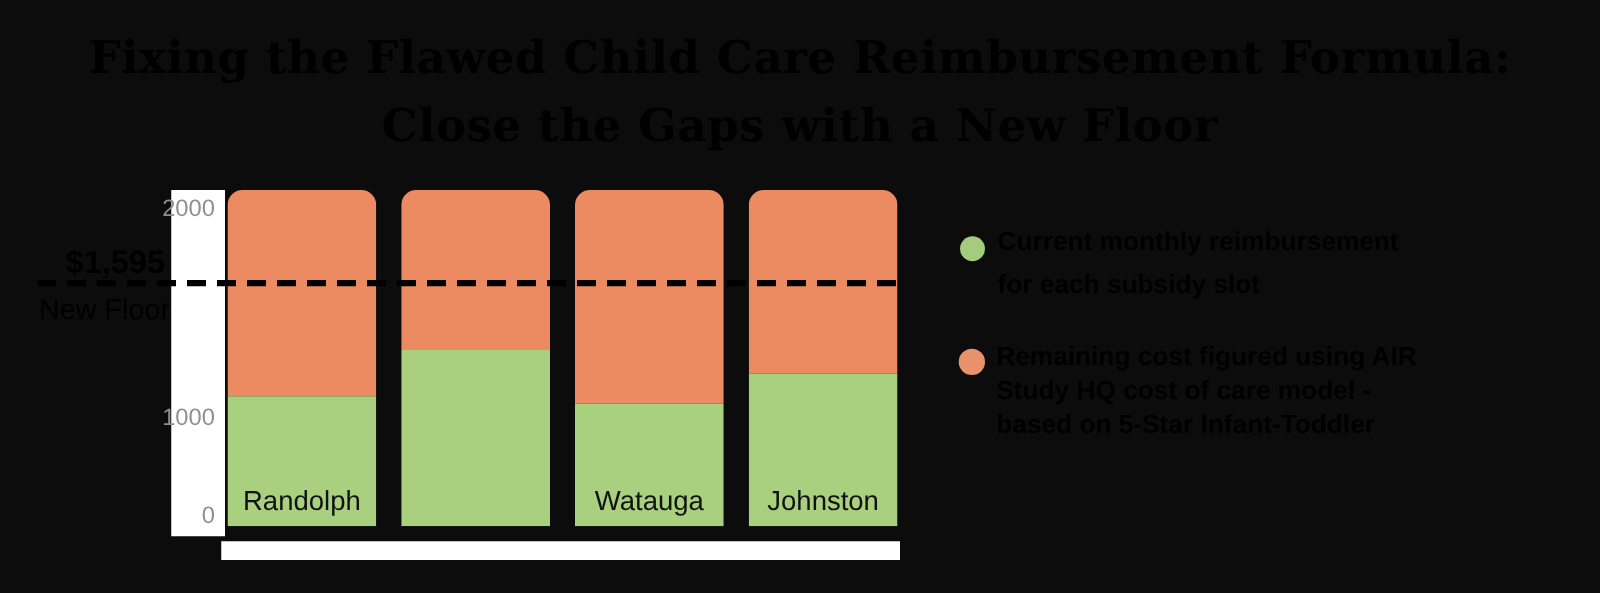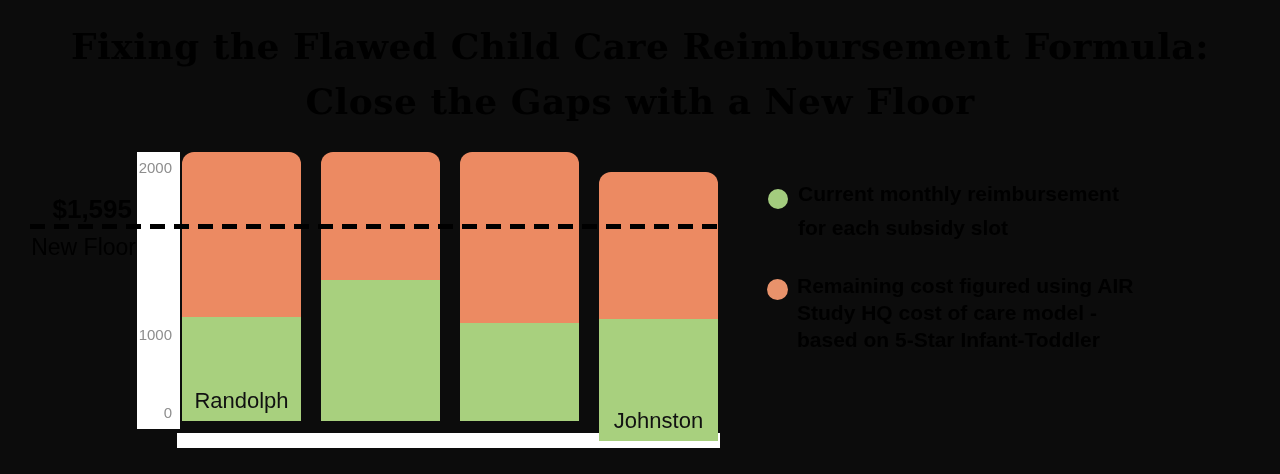--- a/index.html
+++ b/index.html
@@ -30,21 +30,21 @@
 
   .axis-strip { position: absolute; background: #ffffff; }
   #y-axis-strip { left: 137px; top: 152px; width: 43px; height: 277px; }
   #x-axis-strip { left: 177px; top: 433px; width: 543px; height: 15px; }
 
   .y-tick {
     position: absolute;
     left: 128px; width: 44px; height: 18px;
     line-height: 18px;
     text-align: right;
-    font-size: 15px;
+    font-size: 19px;
     color: #8e8e8e;
     z-index: 3;
   }
 
   .bar {
     position: absolute;
     width: 119px;
     border-radius: 12px 12px 0 0;
     overflow: hidden;
     z-index: 2;
@@ -125,22 +125,23 @@
         <div class="seg" style="bottom: 0px; height: 103.932px; background: rgb(168, 208, 126);"></div>
         <div class="bar-label">Randolph</div>
       </div>
       <div class="bar" style="left: 321px; top: 152px; height: 269px;">
         <div class="seg" style="top: 0px; height: 128.386px; background: rgb(236, 138, 98);"></div>
         <div class="seg" style="bottom: 0px; height: 140.614px; background: rgb(168, 208, 126);"></div>
       </div>
       <div class="bar" style="left: 460px; top: 152px; height: 269px;">
         <div class="seg" style="top: 0px; height: 171.182px; background: rgb(236, 138, 98);"></div>
         <div class="seg" style="bottom: 0px; height: 97.8182px; background: rgb(168, 208, 126);"></div>
+        <div class="bar-label">Watauga</div>
       </div>
-      <div class="bar" style="left: 599px; top: 152px; height: 269px; margin-top: 20px;">
+      <div class="bar" style="left: 599px; top: 152px; height: 269px;">
         <div class="seg" style="top: 0px; height: 146.727px; background: rgb(236, 138, 98);"></div>
         <div class="seg" style="bottom: 0px; height: 122.273px; background: rgb(168, 208, 126);"></div>
         <div class="bar-label">Johnston</div>
       </div>
     </div>
 
   <div id="floor-line" style="top: 224px;"></div>
   <div id="floor-value">$1,595</div>
   <div id="floor-name">New Floor</div>
 

